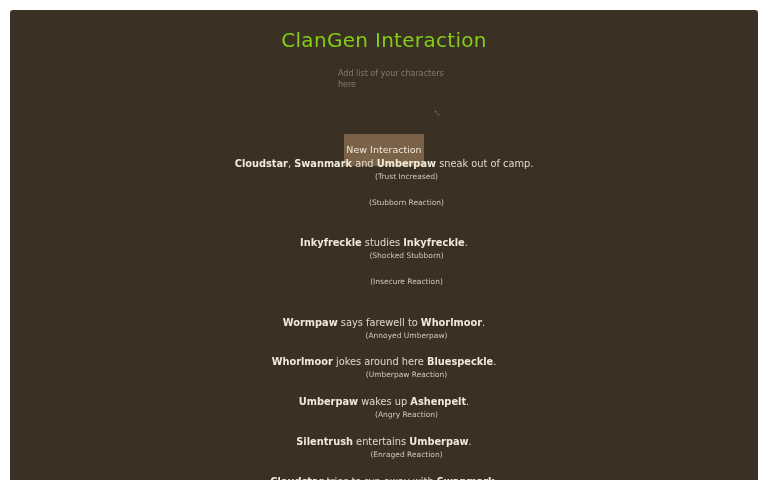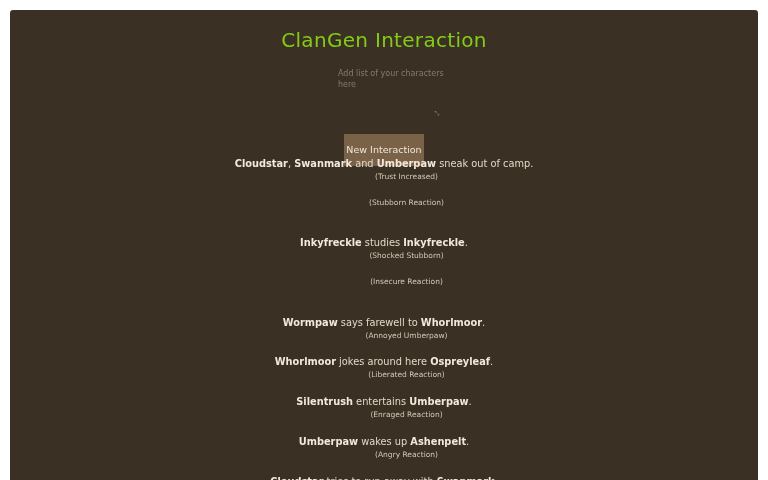--- a/index.html
+++ b/index.html
@@ -130,29 +130,29 @@
       <div class="reaction">(Shocked Stubborn)</div>
     </div>
     <div class="interaction">
       <div class="reaction">(Insecure Reaction)</div>
     </div>
     <div class="interaction">
       <div class="line"><b>Wormpaw</b><span> says farewell to </span><b>Whorlmoor</b><span>.</span></div>
       <div class="reaction">(Annoyed Umberpaw)</div>
     </div>
     <div class="interaction">
-      <div class="line"><b>Whorlmoor</b><span> jokes around here </span><b>Ospreyleaf</b><span>.</span></div>
-      <div class="reaction">(Liberated Reaction)</div>
+      <div class="line"><b>Whorlmoor</b><span> jokes around here </span><b>Bluespeckle</b><span>.</span></div>
+      <div class="reaction">(Umberpaw Reaction)</div>
+    </div>
+    <div class="interaction">
+      <div class="line"><b>Umberpaw</b><span> wakes up </span><b>Ashenpelt</b><span>.</span></div>
+      <div class="reaction">(Angry Reaction)</div>
     </div>
     <div class="interaction">
       <div class="line"><b>Silentrush</b><span> entertains </span><b>Umberpaw</b><span>.</span></div>
       <div class="reaction">(Enraged Reaction)</div>
-    </div>
-    <div class="interaction">
-      <div class="line"><b>Umberpaw</b><span> wakes up </span><b>Ashenpelt</b><span>.</span></div>
-      <div class="reaction">(Angry Reaction)</div>
     </div>
     <div class="interaction">
       <div class="line"><b>Cloudstar</b><span> tries to run away with </span><b>Swanmark</b><span>.</span></div>
       <div class="reaction"></div>
     </div>
   </div>
 </div>
 
 </body></html>

